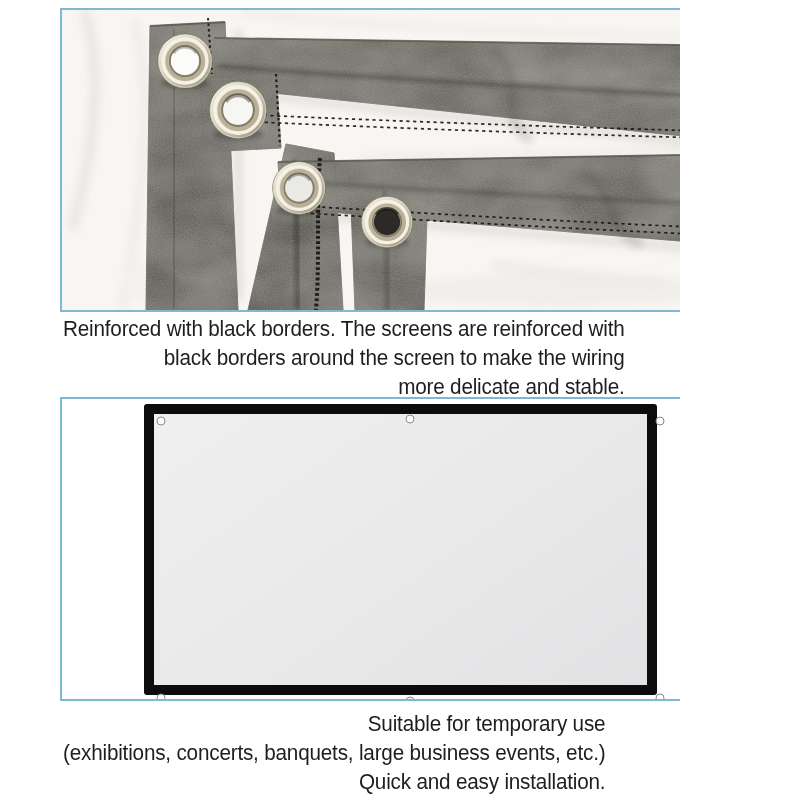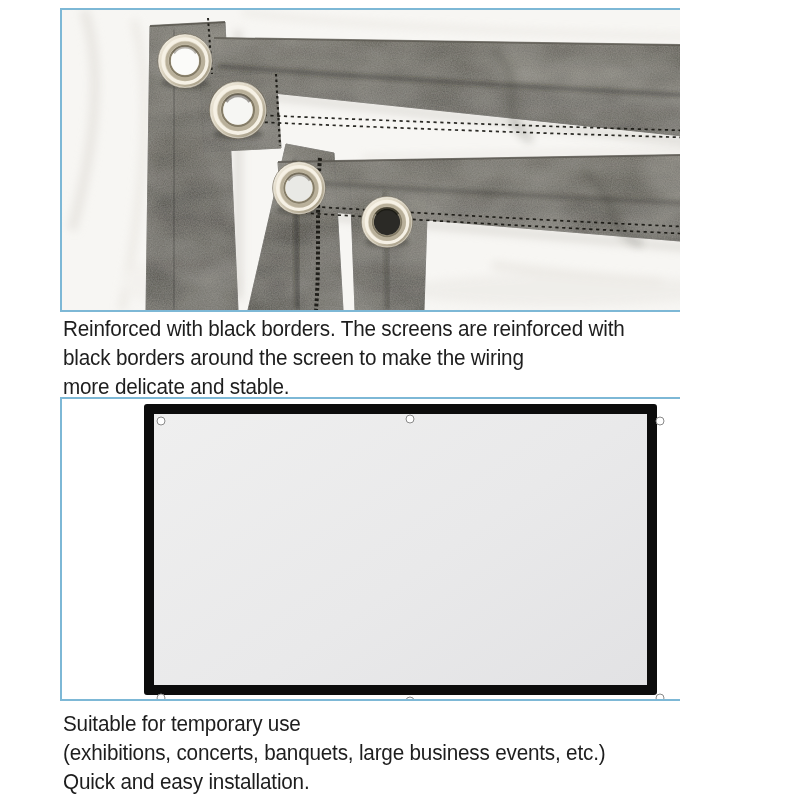--- a/index.html
+++ b/index.html
@@ -1,18 +1,18 @@
 <!DOCTYPE html>
 <html><head>
 <meta charset="utf-8">
 <style>
   html,body{margin:0;padding:0;background:#ffffff;}
   .canvas{
     position:relative;width:680px;height:800px;background:#ffffff;
-    font-family:"Liberation Sans", sans-serif;overflow:hidden;
+    font-family:"Liberation Sans", sans-serif;overflow:hidden;text-align:right;
   }
   .framed{
     position:absolute;left:60px;width:682px;height:304px;
     border:2px solid #7db8d6;background:#ffffff;box-sizing:border-box;overflow:hidden;
   }
   #photo-frame{top:8px;}
   #diagram-frame{top:397px;}
   .para{
     position:absolute;left:63px;color:#1e1e1e;font-size:22px;line-height:29px;
     letter-spacing:-0.2px;transform:scaleX(0.94);transform-origin:left top;white-space:nowrap;

